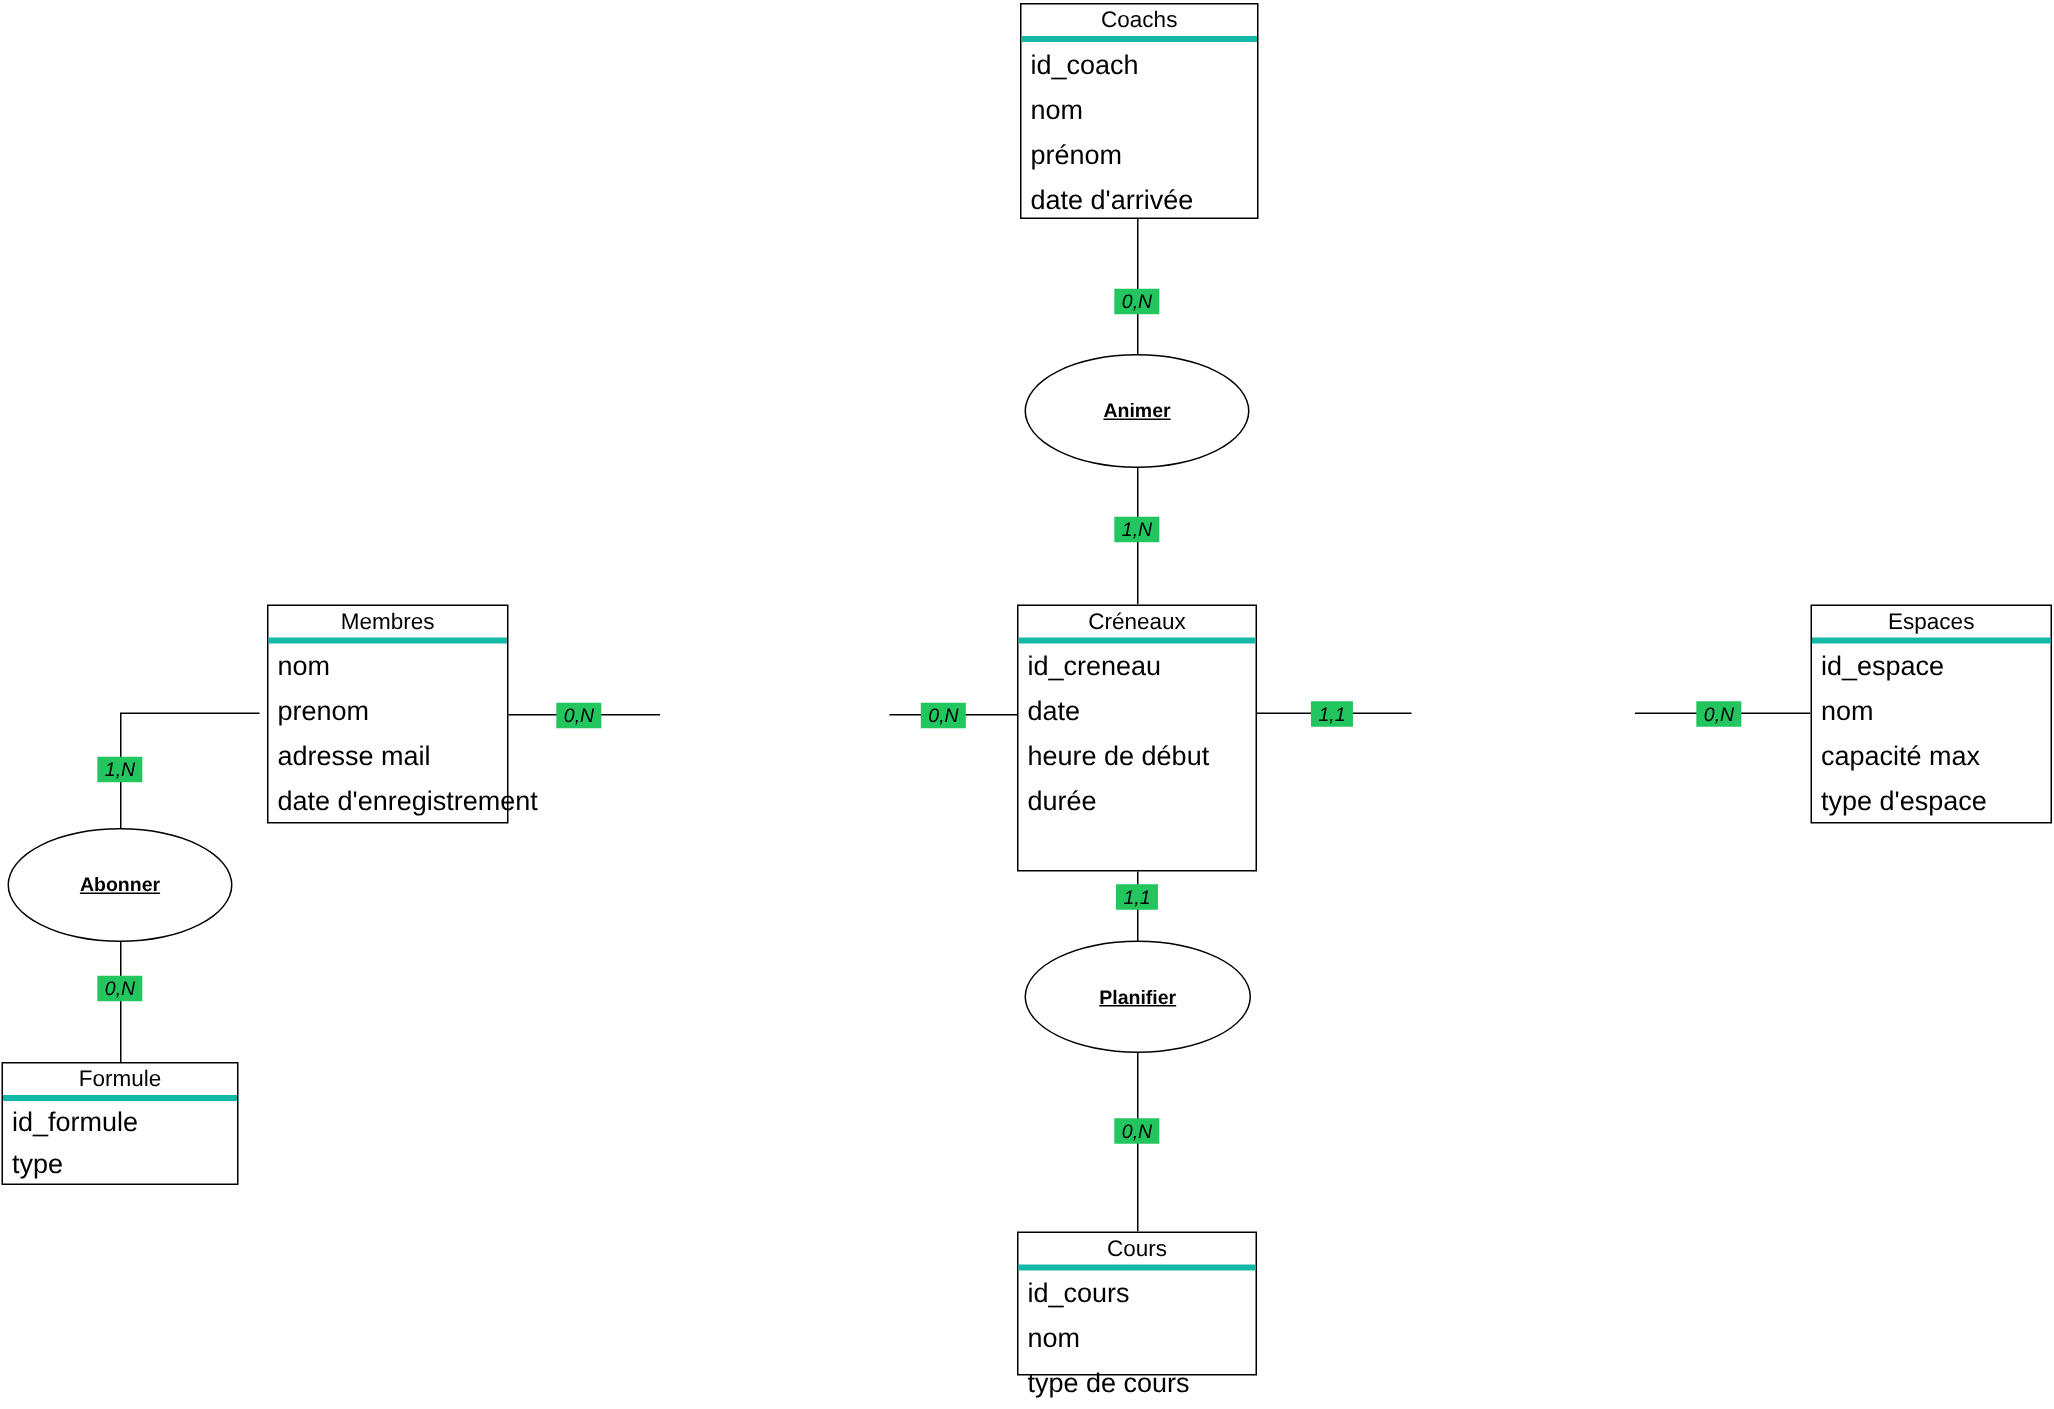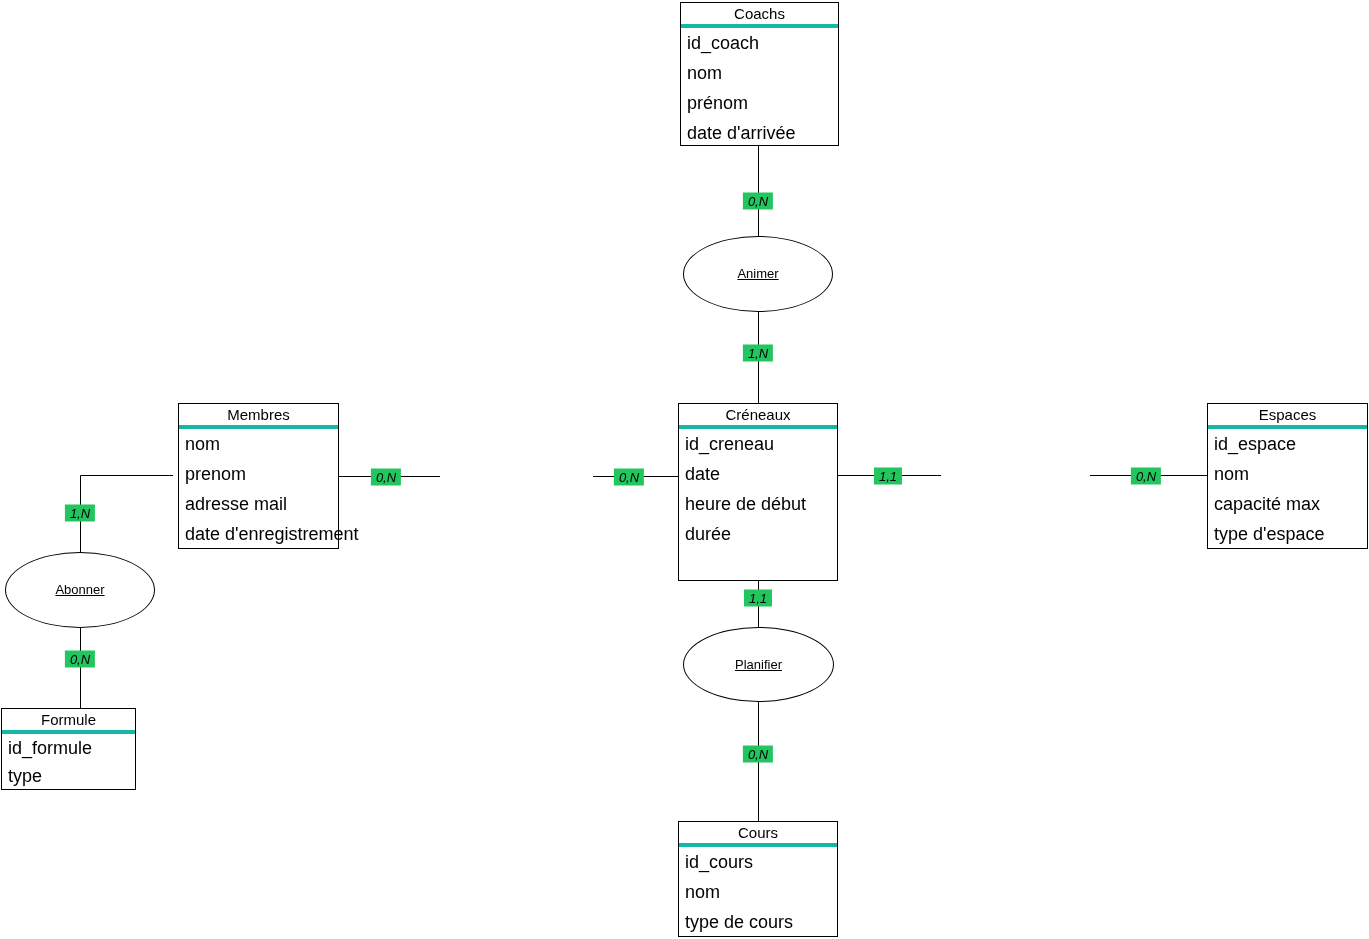--- a/index.html
+++ b/index.html
@@ -18,21 +18,21 @@
     height:30px; display:flex; align-items:center;
     padding-left:6px; font-size:18px; white-space:nowrap;
   }
   .rows-28 .entity-attr { height:28px; }
 
   .rel {
     position:absolute; background:#fff; border:1px solid #000; border-radius:50%;
     display:flex; flex-direction:column; align-items:center; justify-content:center;
     text-align:center;
   }
-  .rel-title { font-size:13px; font-weight:normal; text-decoration:underline; line-height:16px; white-space:nowrap; }
+  .rel-title { font-size:13px; font-weight:bold; text-decoration:underline; line-height:16px; white-space:nowrap; }
   .rel-attr  { font-size:12.5px; line-height:15px; white-space:nowrap; }
 
   .card {
     position:absolute; transform:translate(-50%,-50%);
     background:#22c55e; padding:1px 5px; font-size:13px; white-space:nowrap;font-style:italic;
   }
 </style>
 </head>
 <body>
 
@@ -78,27 +78,27 @@
   </div>
 
   <div class="entity" style="left:1207px;top:403px;width:161px;height:146px">
     <div class="entity-title">Espaces</div>
     <div class="entity-attr">id_espace</div>
     <div class="entity-attr">nom</div>
     <div class="entity-attr">capacité max</div>
     <div class="entity-attr">type d'espace</div>
   </div>
 
-  <div class="entity rows-28" style="left:1px;top:708px;width:135px;height:82px">
+  <div class="entity rows-28" style="left:1px;top:708px;width:158px;height:82px">
     <div class="entity-title">Formule</div>
     <div class="entity-attr">id_formule</div>
     <div class="entity-attr">type</div>
   </div>
 
-  <div class="entity" style="left:678px;top:821px;width:160px;height:116px">
+  <div class="entity" style="left:678px;top:821px;width:160px;height:96px">
     <div class="entity-title">Cours</div>
     <div class="entity-attr">id_cours</div>
     <div class="entity-attr">nom</div>
     <div class="entity-attr">type de cours</div>
   </div>
 
   <div class="rel" style="left:683px;top:236px;width:150px;height:76px">
     <div class="rel-title">Animer</div>
   </div>
 

